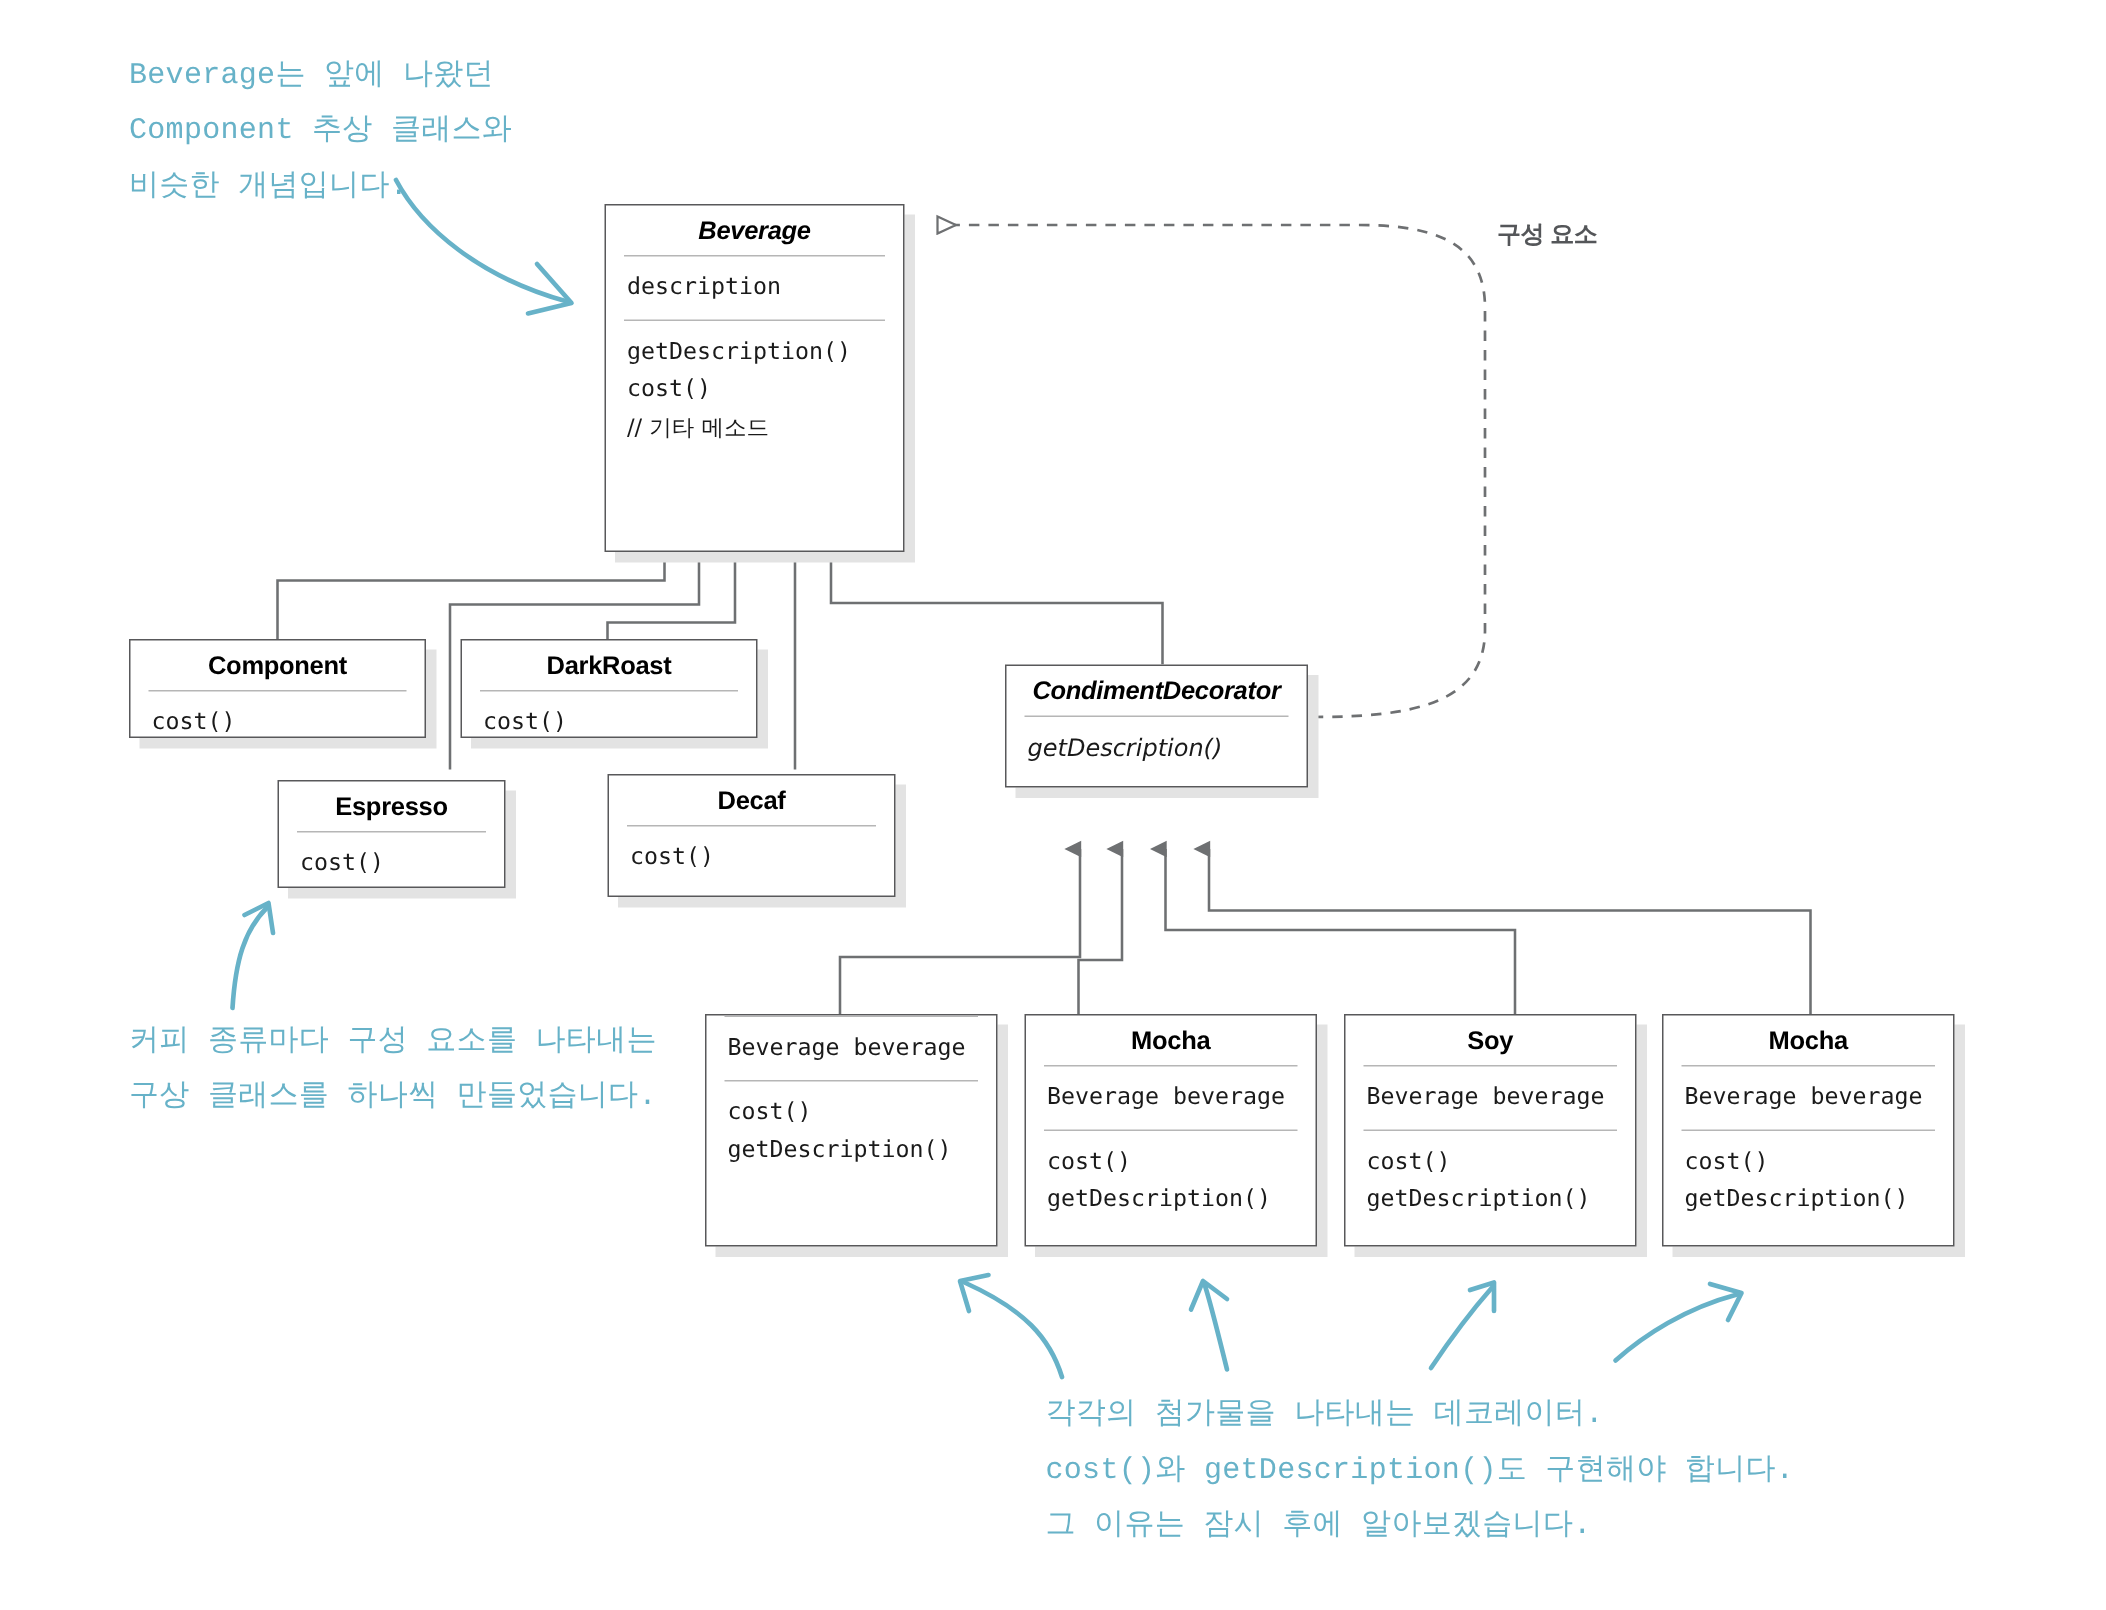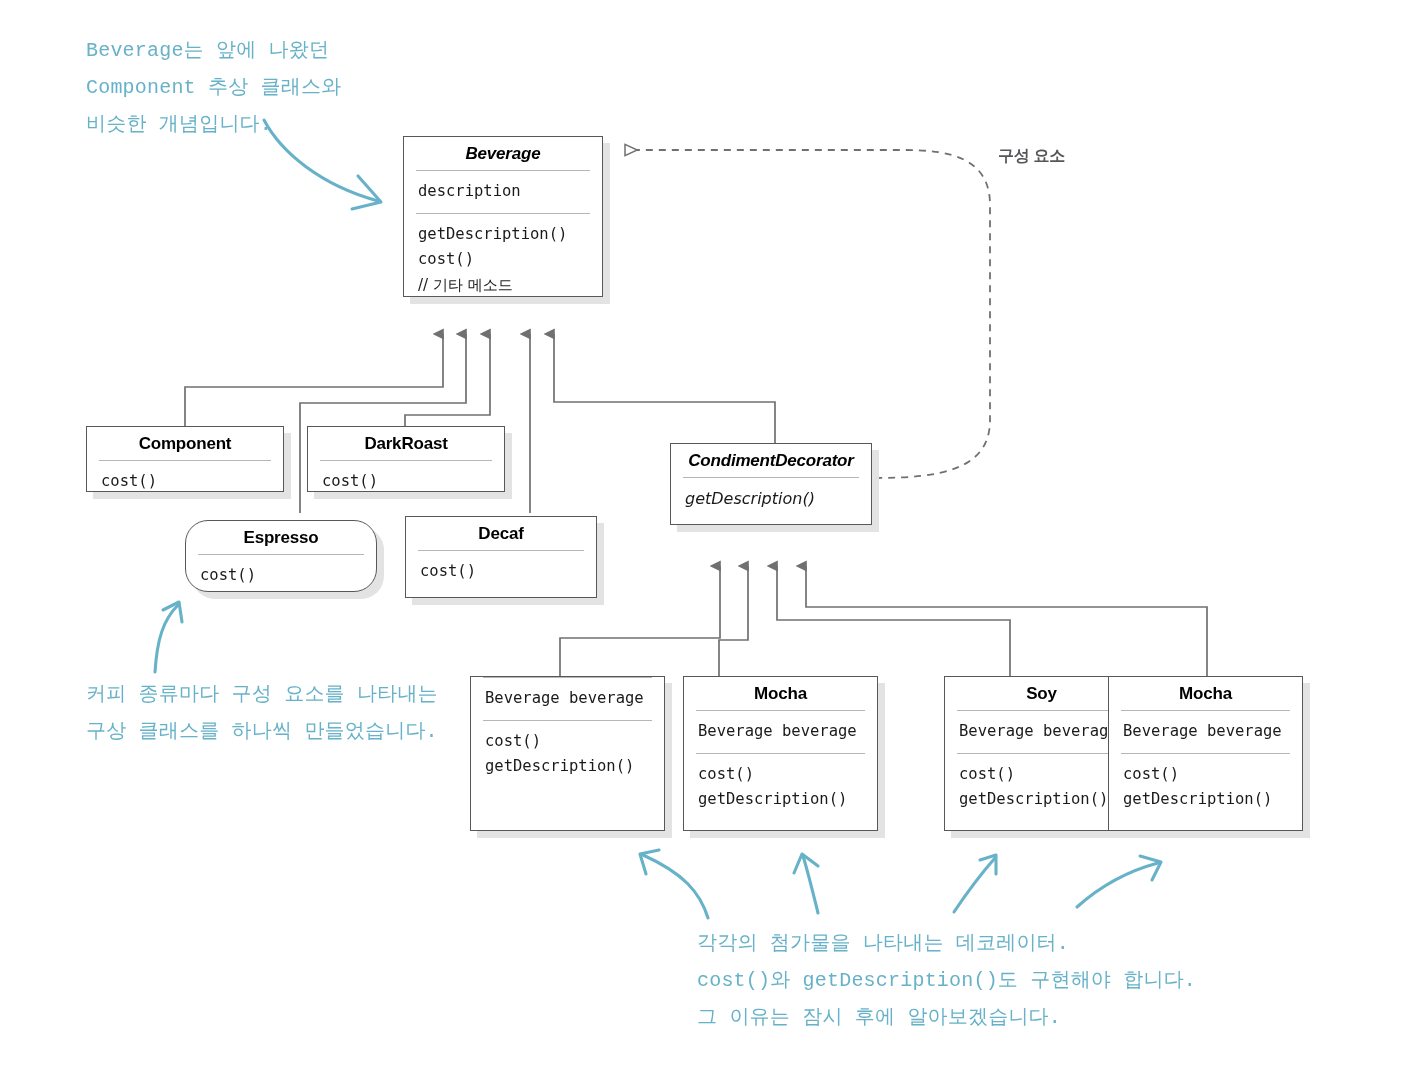--- a/index.html
+++ b/index.html
@@ -131,21 +131,21 @@
       <path d="M719,676 L719,640 L748,640 L748,566" marker-end="url(#solidTri)"></path>
 
       <path d="M1010,676 L1010,620 L777,620 L777,566" marker-end="url(#solidTri)"></path>
 
       <path d="M1207,676 L1207,607 L806,607 L806,566" marker-end="url(#solidTri)"></path>
     </g>
 
     <path d="M875,478 C940,478 990,470 990,420 L990,205 C990,158 950,150 905,150 L625,150" stroke="#6e7072" stroke-width="1.8" fill="none" stroke-dasharray="7,6" marker-end="url(#hollowTri)"></path>
   </svg>
 
-  <div class="uml-box" style="left:403px; top:136px; width:200px; height:161px;">
+  <div class="uml-box" style="left:403px; top:136px; width:200px; height:232px;">
     <div class="uml-title abstract">Beverage</div>
     <div class="uml-sep"></div>
     <div class="uml-section">
       <div class="ln">description</div>
     </div>
     <div class="uml-sep"></div>
     <div class="uml-section">
       <div class="ln">getDescription()</div>
       <div class="ln">cost()</div>
       <div class="ln kr">// 기타 메소드</div>
@@ -161,21 +161,21 @@
   </div>
 
   <div class="uml-box" style="left:307px; top:426px; width:198px; height:66px;">
     <div class="uml-title">DarkRoast</div>
     <div class="uml-sep"></div>
     <div class="uml-section">
       <div class="ln">cost()</div>
     </div>
   </div>
 
-  <div class="uml-box" style="left:185px; top:520px; width:192px; height:72px;border-radius:23px;">
+  <div class="uml-box" style="left:185px; top:520px; width:152px; height:72px;">
     <div class="uml-title">Espresso</div>
     <div class="uml-sep"></div>
     <div class="uml-section">
       <div class="ln">cost()</div>
     </div>
   </div>
 
   <div class="uml-box" style="left:405px; top:516px; width:192px; height:82px;">
     <div class="uml-title">Decaf</div>
     <div class="uml-sep"></div>
@@ -210,21 +210,21 @@
     <div class="uml-section">
       <div class="ln">Beverage beverage</div>
     </div>
     <div class="uml-sep"></div>
     <div class="uml-section">
       <div class="ln">cost()</div>
       <div class="ln">getDescription()</div>
     </div>
   </div>
 
-  <div class="uml-box" style="left:944px; top:676px; width:195px; height:155px;">
+  <div class="uml-box" style="left:896px; top:676px; width:195px; height:155px;">
     <div class="uml-title">Soy</div>
     <div class="uml-sep"></div>
     <div class="uml-section">
       <div class="ln">Beverage beverage</div>
     </div>
     <div class="uml-sep"></div>
     <div class="uml-section">
       <div class="ln">cost()</div>
       <div class="ln">getDescription()</div>
     </div>

